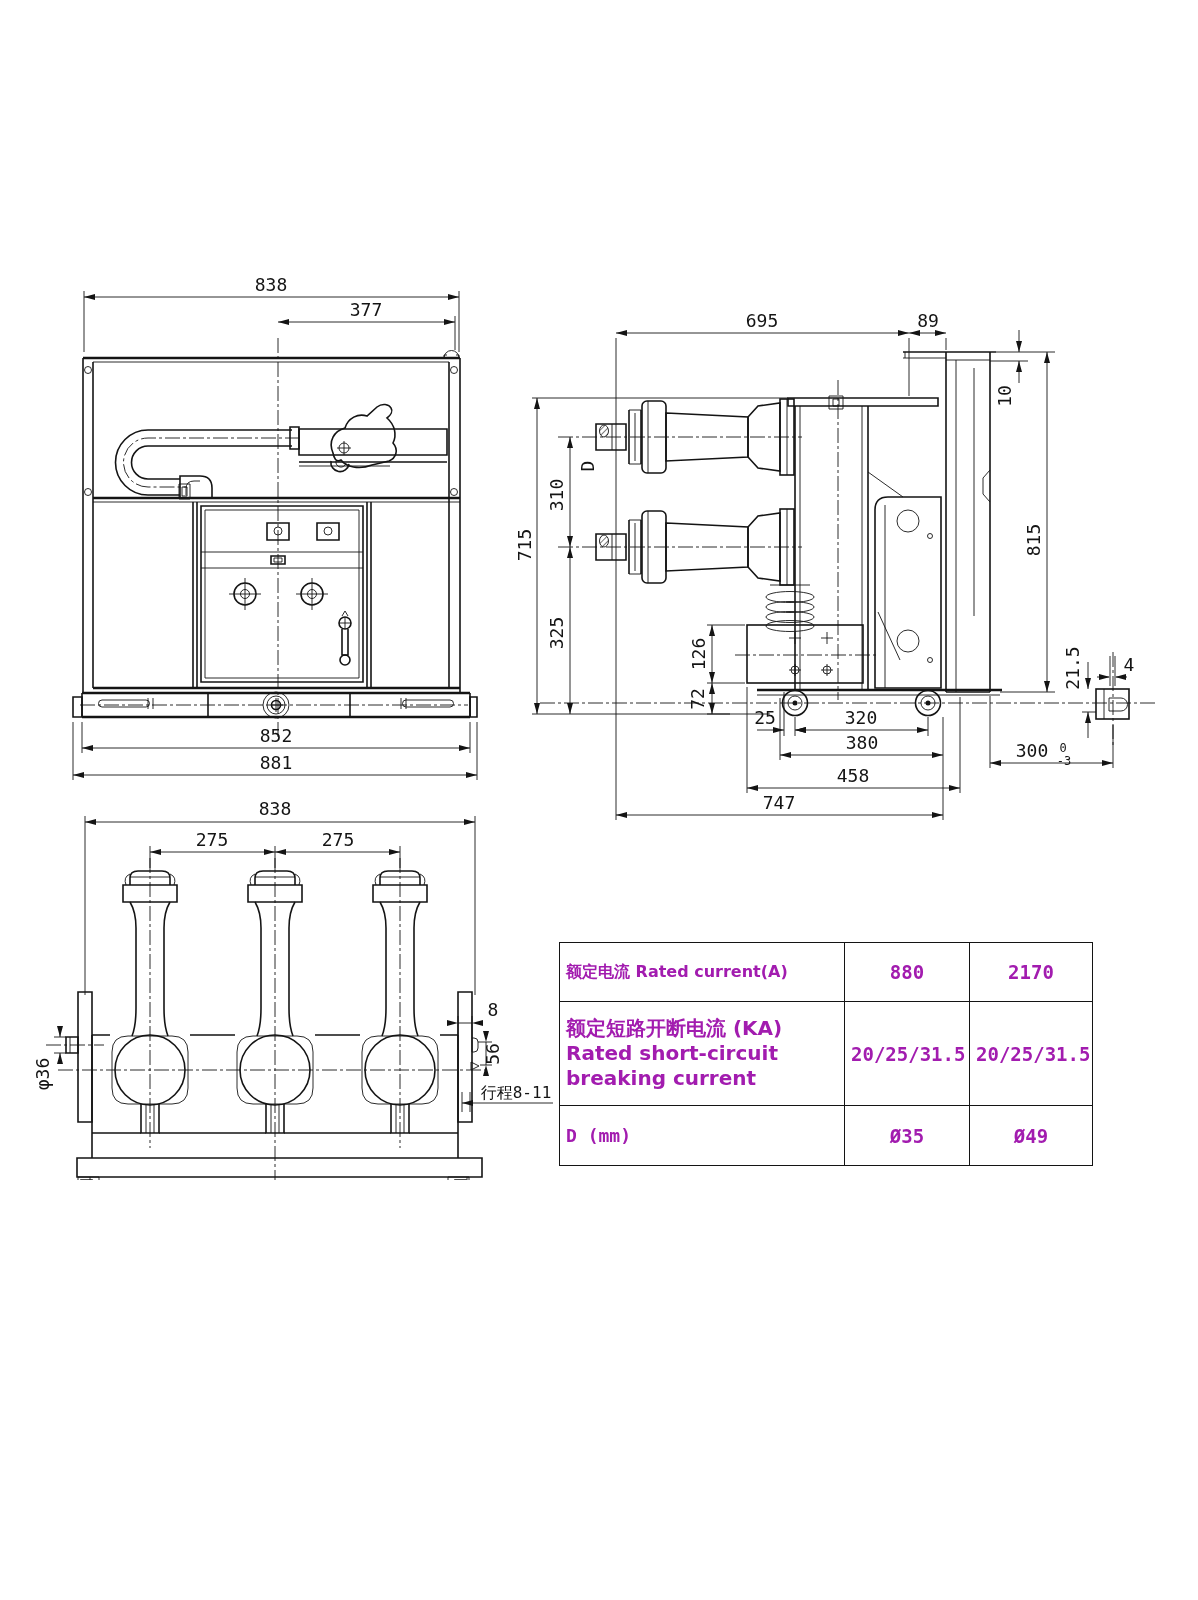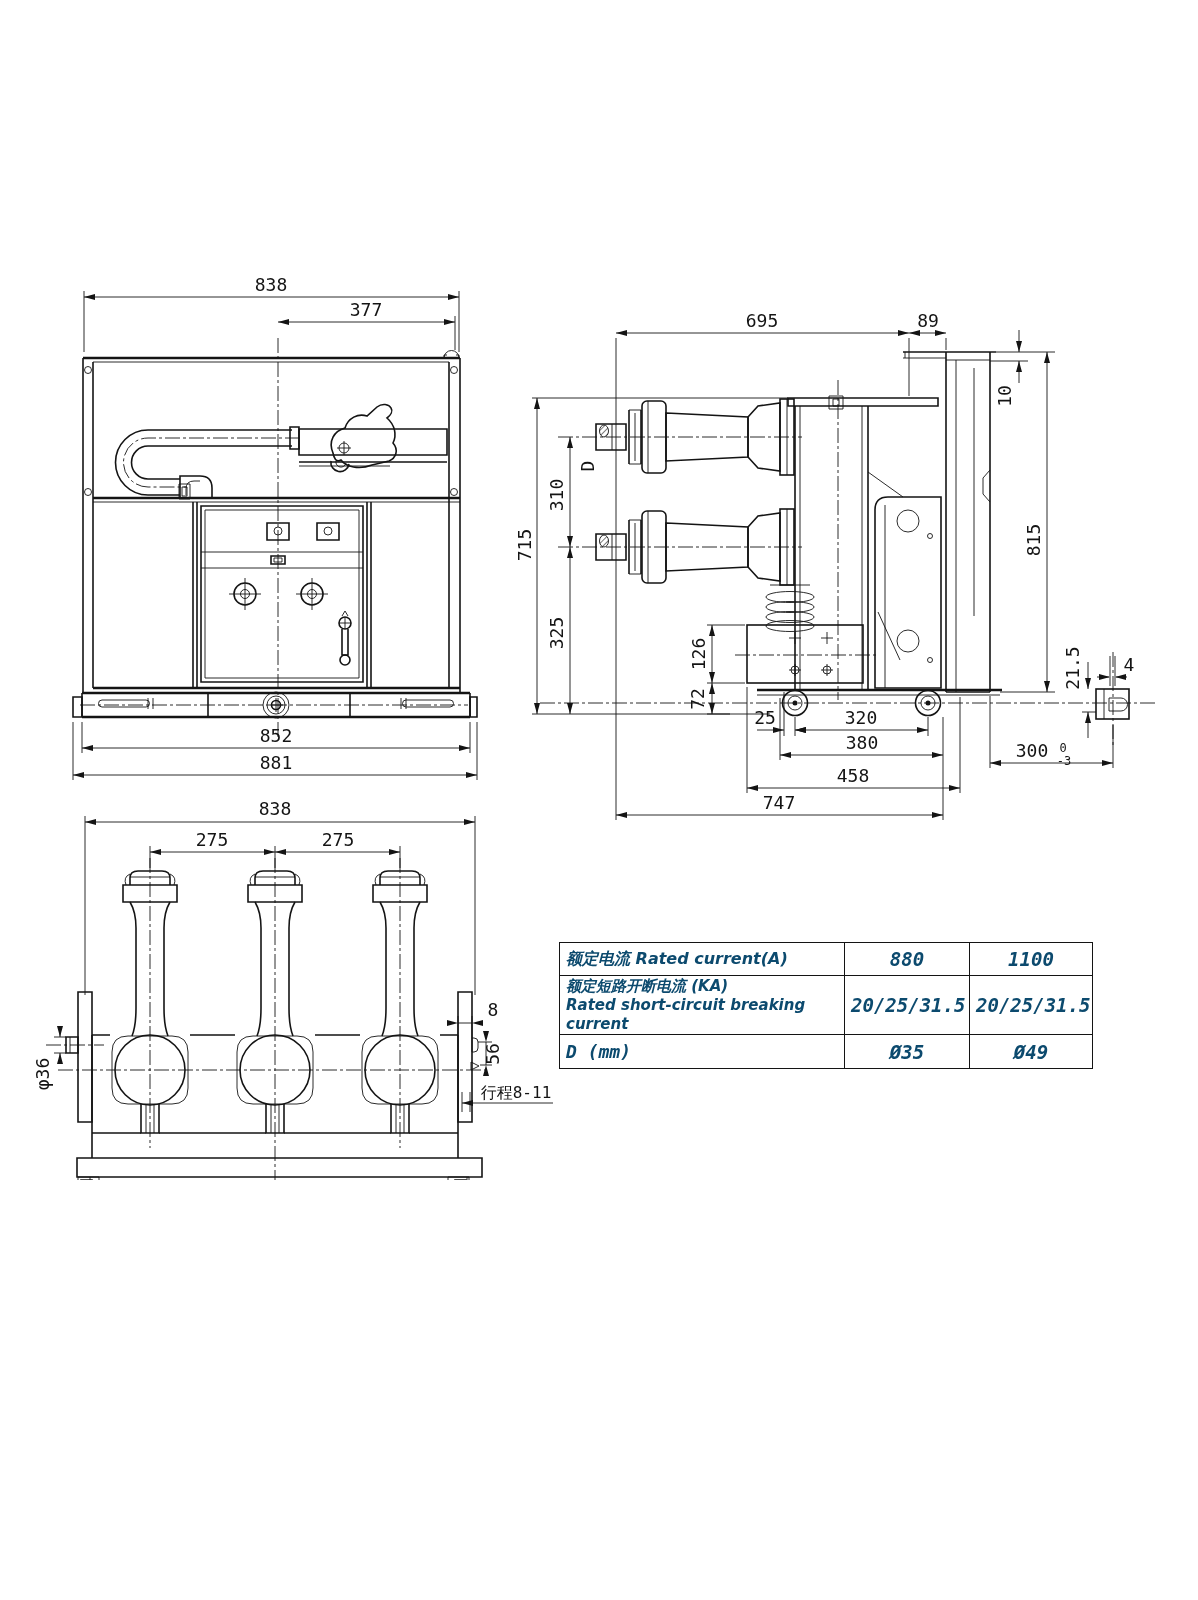--- a/index.html
+++ b/index.html
@@ -12,27 +12,27 @@
   .h{stroke:#141414;stroke-width:2.4;fill:none;}
   .d{stroke:#141414;stroke-width:0.9;fill:none;}
   .dl{stroke:#141414;stroke-width:0.9;fill:none;marker-start:url(#arr);marker-end:url(#arr);}
   .c{stroke:#141414;stroke-width:0.9;fill:none;stroke-dasharray:15 3 3 3;}
   .ar{fill:#141414;stroke:none;}
   text.dt{font-family:"DejaVu Sans Mono","Liberation Mono",monospace;font-size:18px;fill:#141414;text-anchor:middle;}
   text.dts{font-family:"DejaVu Sans Mono","Liberation Mono",monospace;font-size:12px;fill:#141414;text-anchor:middle;}
   
   .spec-wrap{position:absolute;left:559px;top:942px;width:506px;}
   table.spec{border-collapse:collapse;width:100%;table-layout:fixed;background:#fff;}
-  table.spec td{border:1.6px solid #141414;color:#0c4a6e;vertical-align:middle;padding:1px 6px;overflow:hidden;font-style:italic;}
+  table.spec td{border:1.6px solid #141414;color:#a21caf;vertical-align:middle;padding:14px 6px;overflow:hidden;}
   td.lbl{font-weight:bold;font-size:16px;text-align:left;font-family:"DejaVu Sans",sans-serif;}
   td.lbl .en{font-family:"DejaVu Sans",sans-serif;}
   td.val{font-weight:bold;font-size:19px;text-align:center;font-family:"DejaVu Sans Mono","Liberation Mono",monospace;}
   tr.r1 td{height:30px;}
   tr.r2 td{height:56px;}
-  tr.r2 td.lbl{font-size:15px;line-height:1.25;}
+  tr.r2 td.lbl{font-size:20px;line-height:1.25;}
   tr.r3 td{height:31px;}
   tr.r3 td.lbl{font-family:"DejaVu Sans Mono","Liberation Mono",monospace;font-size:18px;}
 </style>
 </head>
 <body>
 
 <div class="sheet">
 <svg width="1198" height="1600" viewBox="0 0 1198 1600">
   <defs>
     <marker id="arr" markerWidth="12" markerHeight="8" refX="11.5" refY="4" orient="auto-start-reverse" markerUnits="userSpaceOnUse">
@@ -391,21 +391,21 @@
     <text class="dt" x="278" y="1249">850</text>
   </g>
 </svg>
 
 <div class="spec-wrap">
   <table class="spec">
     <tbody>
           <tr class="r1">
       <td class="lbl" style="width: 272px;">额定电流 Rated current(A)</td>
       <td class="val" style="width: 112px;">880</td>
-      <td class="val" style="width: 110px;">1100</td>
+      <td class="val" style="width: 110px;">2170</td>
     </tr>
     <tr class="r2">
       <td class="lbl" style="width: 272px;">
         <div>额定短路开断电流 (KA)</div>
         <div class="en">Rated short-circuit breaking current</div>
       </td>
       <td class="val" style="width: 112px;">20/25/31.5</td>
       <td class="val" style="width: 110px;">20/25/31.5</td>
     </tr>
     <tr class="r3">

